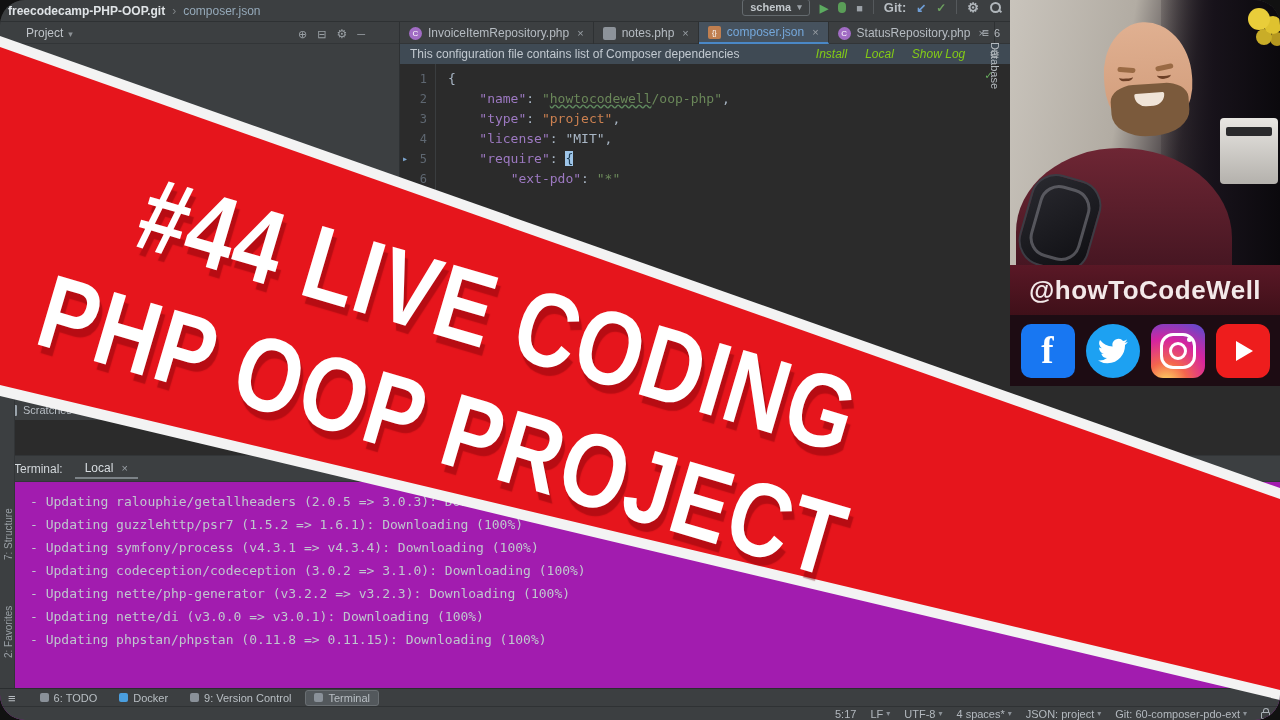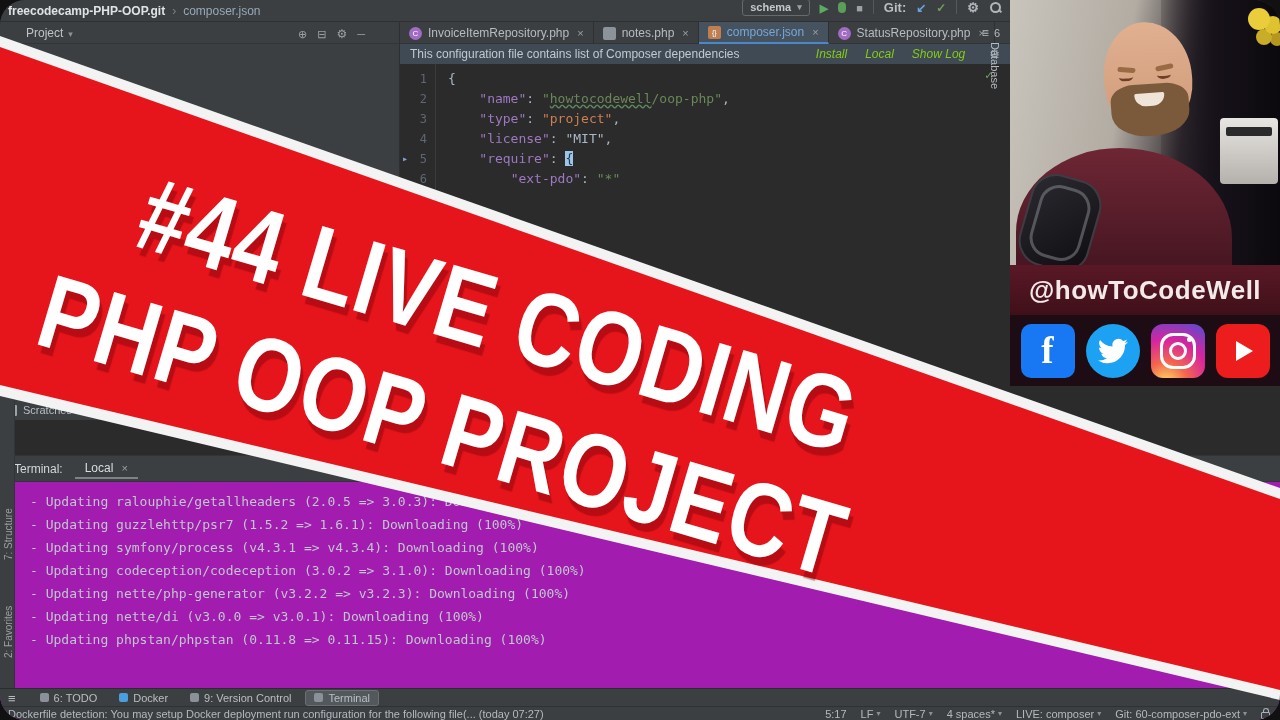--- a/index.html
+++ b/index.html
@@ -328,36 +328,35 @@
         <span class="twb-ico"></span>
         <span>9: Version Control</span>
       </span>
       <span class="twb active">
         <span class="twb-ico"></span>
         <span>Terminal</span>
       </span>
     </div>
 
   <div class="statusbar">
-    <span class="sb-msg">Dockerfile detection: You may setup Docker deployment run configuration for the following file(... (today 07:27)</span>
     <span class="sb-right">
         <span class="seg">
           <span>5:17</span>
         </span>
         <span class="seg arrowed">
           <span>LF</span>
         </span>
         <span class="seg arrowed">
-          <span>UTF-7</span>
+          <span>UTF-8</span>
         </span>
         <span class="seg arrowed">
           <span>4 spaces*</span>
         </span>
         <span class="seg arrowed">
-          <span>LIVE: composer</span>
+          <span>JSON: project</span>
         </span>
         <span class="seg arrowed">
           <span>Git: 60-composer-pdo-ext</span>
         </span>
         <span class="lock"></span>
       </span>
   </div>
 
   <div class="band-white"></div>
   <div class="band-red" style="background: rgb(230, 21, 28);"></div>

